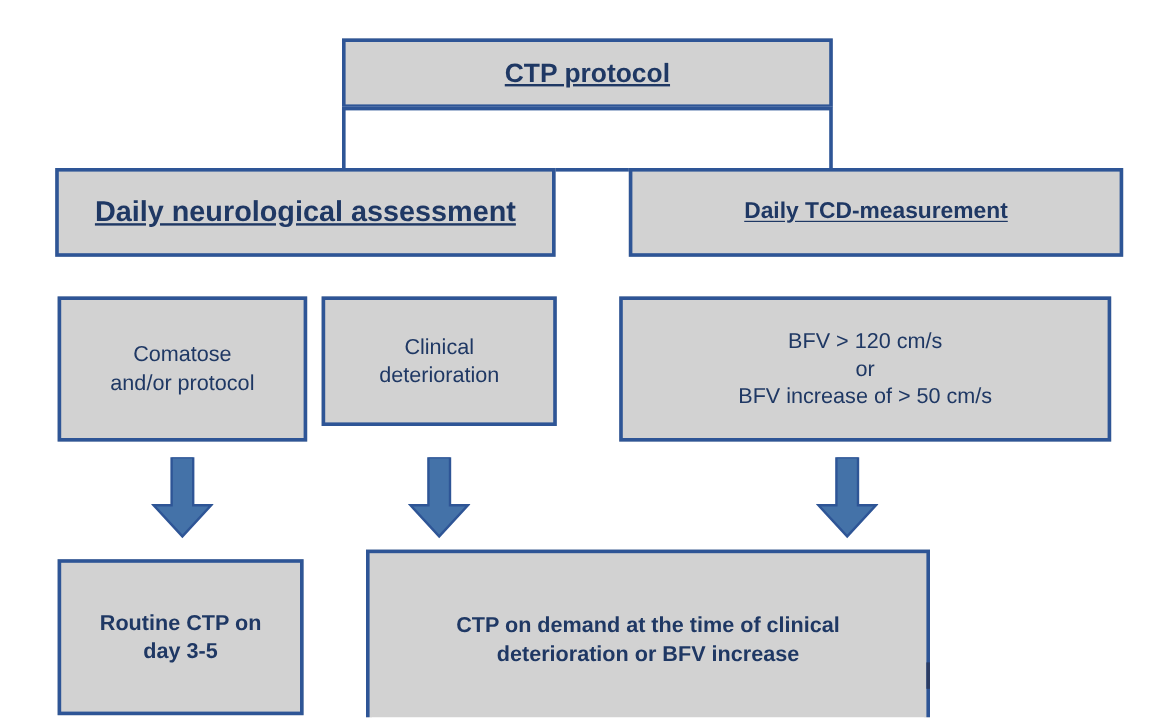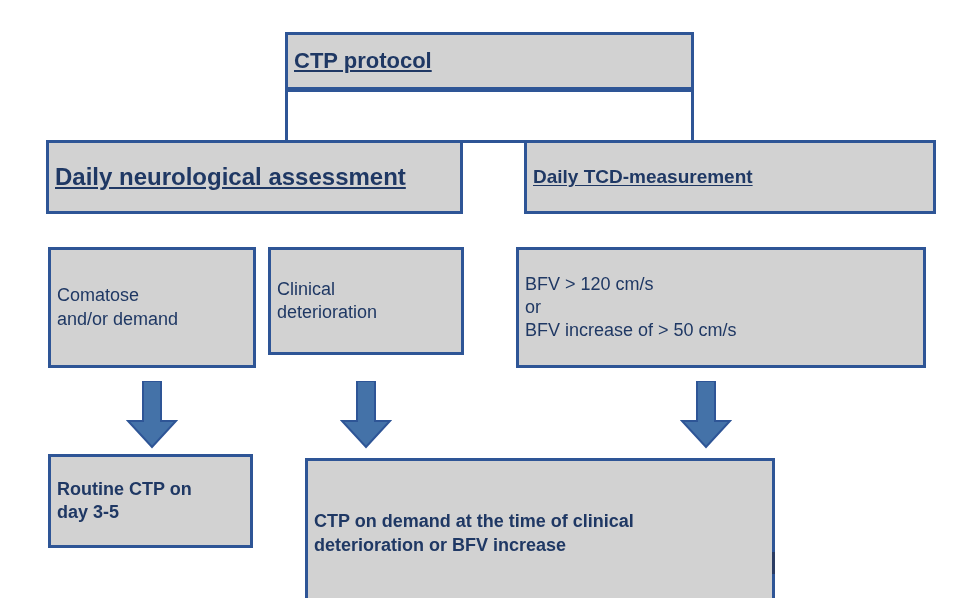--- a/index.html
+++ b/index.html
@@ -23,20 +23,21 @@
   .node {
     position: absolute;
     box-sizing: border-box;
     background: #d2d2d2;
     border: 3px solid #2e5596;
     box-shadow: inset 0 0 0 2px #d2d2d2;
     color: #1f3864;
     display: flex;
     align-items: center;
     justify-content: center;
+    text-align: center;
     line-height: 1.28;
     -webkit-font-smoothing: antialiased;
   }
   .node .txt {
     display: block;
     width: 100%;
     padding: 0 6px;
     white-space: pre-line;
   }
 
@@ -105,23 +106,23 @@
     left: 500px;
     top: 247px;
     width: 410px;
     height: 121px;
     font-size: 18px;
     margin-left: 16px;
   }
 
   #node-routine-ctp {
     left: 48px;
-    top: 454px;
+    top: 466px;
     width: 205px;
-    height: 94px;
+    height: 130px;
     font-size: 18px;
     font-weight: bold;
   }
   #node-ctp-on-demand {
     left: 305px;
     top: 458px;
     width: 470px;
     height: 151px;
     font-size: 18px;
     font-weight: bold;
@@ -163,21 +164,21 @@
   <div class="node header" id="node-daily-neuro">
     <span class="txt">Daily neurological assessment</span>
   </div>
 
   <div class="node header" id="node-daily-tcd">
     <span class="txt">Daily TCD-measurement</span>
   </div>
 
   <div class="node" id="node-comatose">
     <span class="txt">Comatose
-and/or demand</span>
+and/or protocol</span>
   </div>
 
   <div class="node" id="node-clinical">
     <span class="txt">Clinical
 deterioration</span>
   </div>
 
   <div class="node" id="node-bfv">
     <span class="txt">BFV &gt; 120 cm/s
 or

